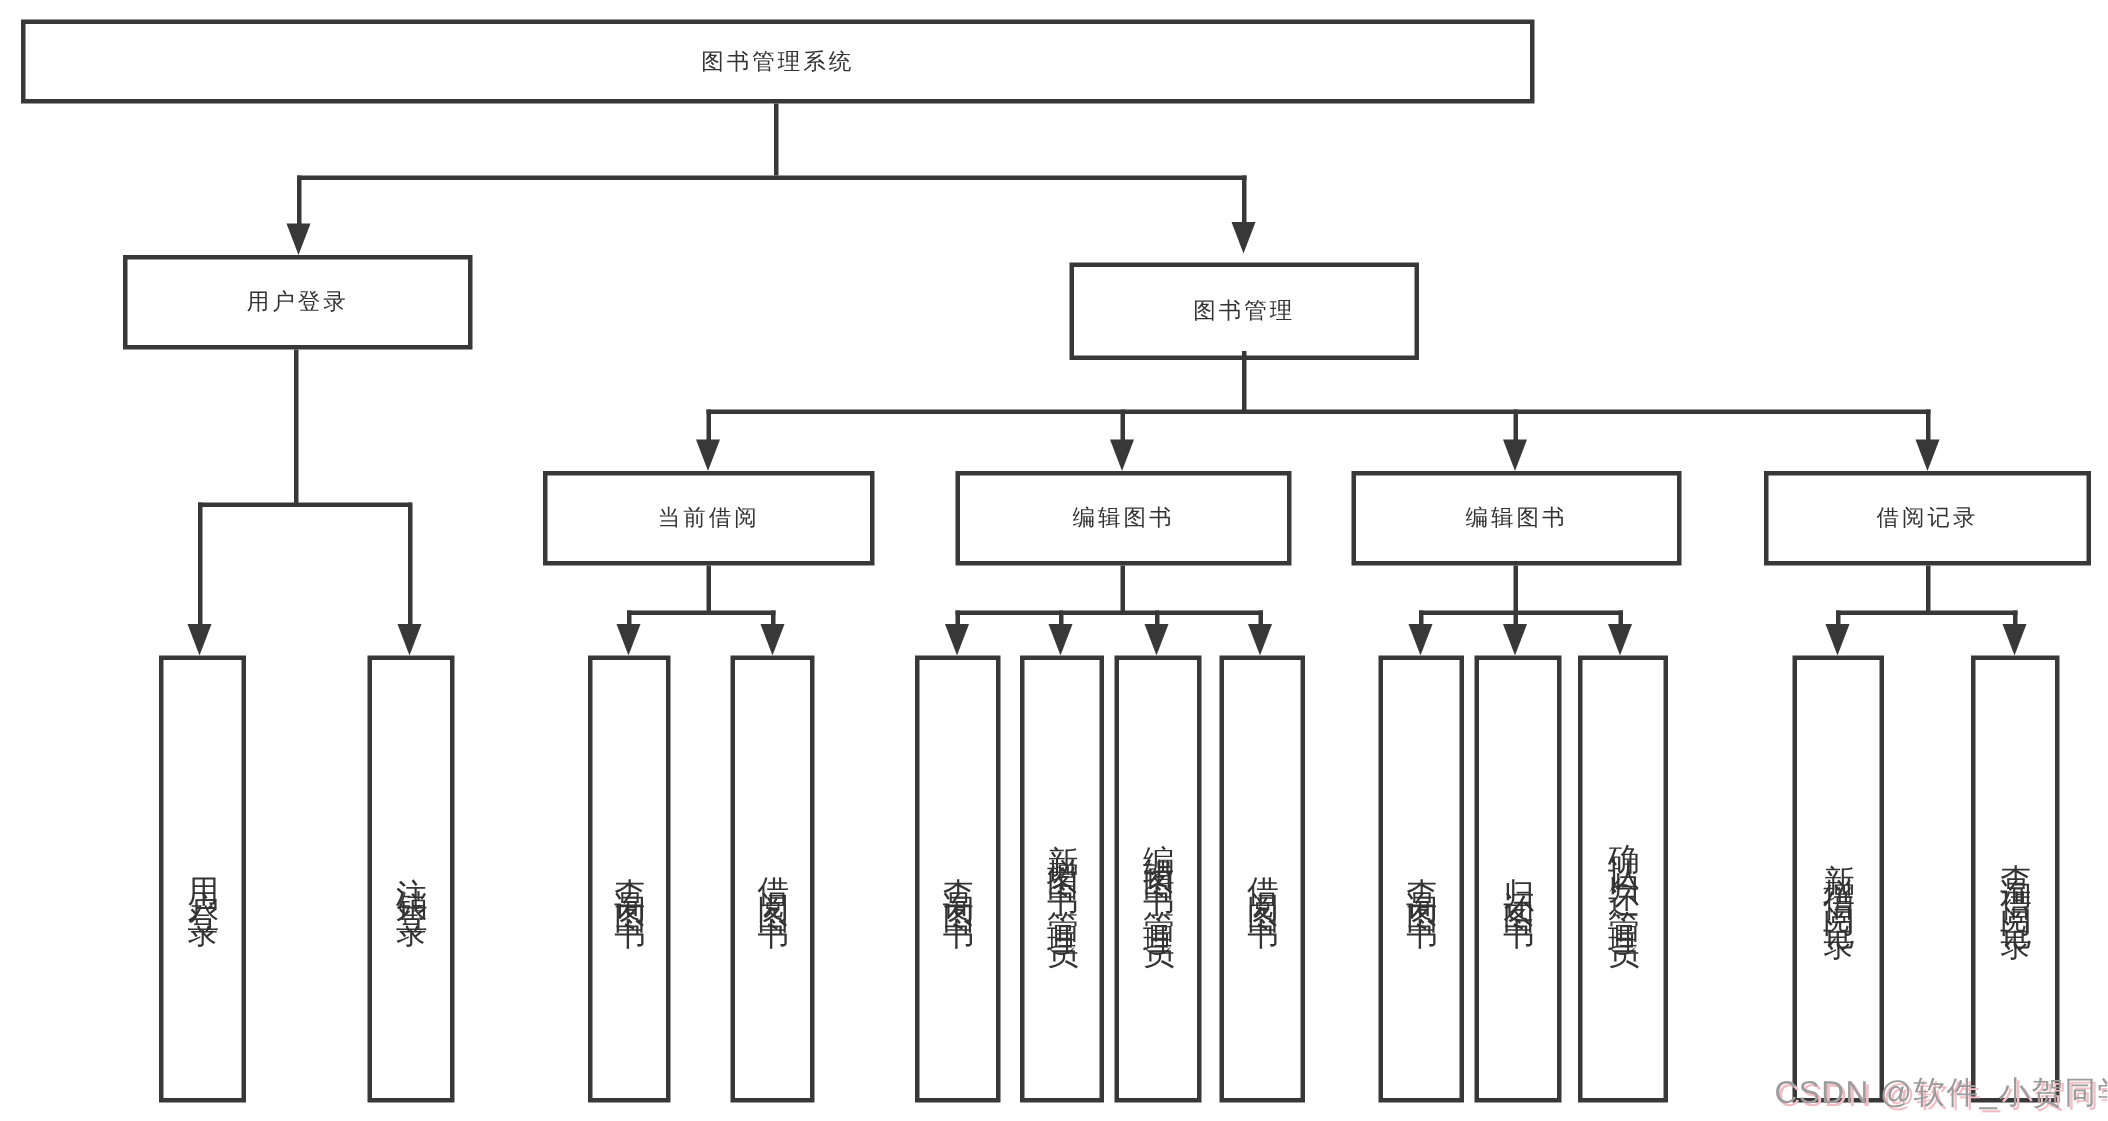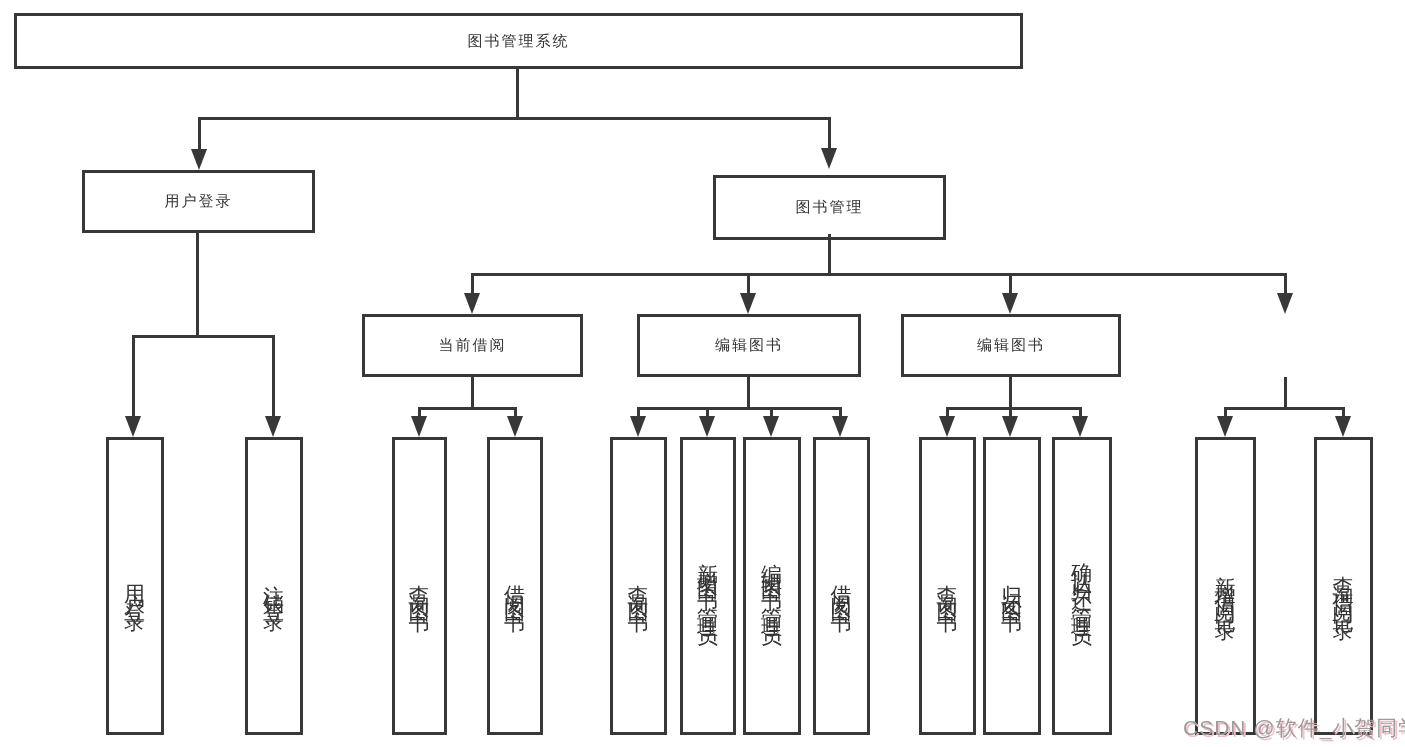--- a/index.html
+++ b/index.html
@@ -102,20 +102,23 @@
 
   <div class="box h" style="left:362px;top:314px;width:221px;height:63px">
     <span>当前借阅</span>
   </div>
   <div class="box h" style="left:637px;top:314px;width:224px;height:63px">
     <span>编辑图书</span>
   </div>
   <div class="box h" style="left:901px;top:314px;width:220px;height:63px">
     <span>编辑图书</span>
   </div>
+  <div class="box h" style="left:1176px;top:314px;width:218px;height:63px">
+    <span>借阅记录</span>
+  </div>
 
   <div class="vl" style="left:471px;top:377px;height:33px"></div>
   <div class="hl" style="left:418px;top:407px;width:99px"></div>
   <div class="vl" style="left:418px;top:407px;height:12px"></div>
   <div class="arr" style="left:411px;top:416px"></div>
   <div class="vl" style="left:514px;top:407px;height:12px"></div>
   <div class="arr" style="left:507px;top:416px"></div>
 
   <div class="vl" style="left:747px;top:377px;height:33px"></div>
   <div class="hl" style="left:637px;top:407px;width:205px"></div>

